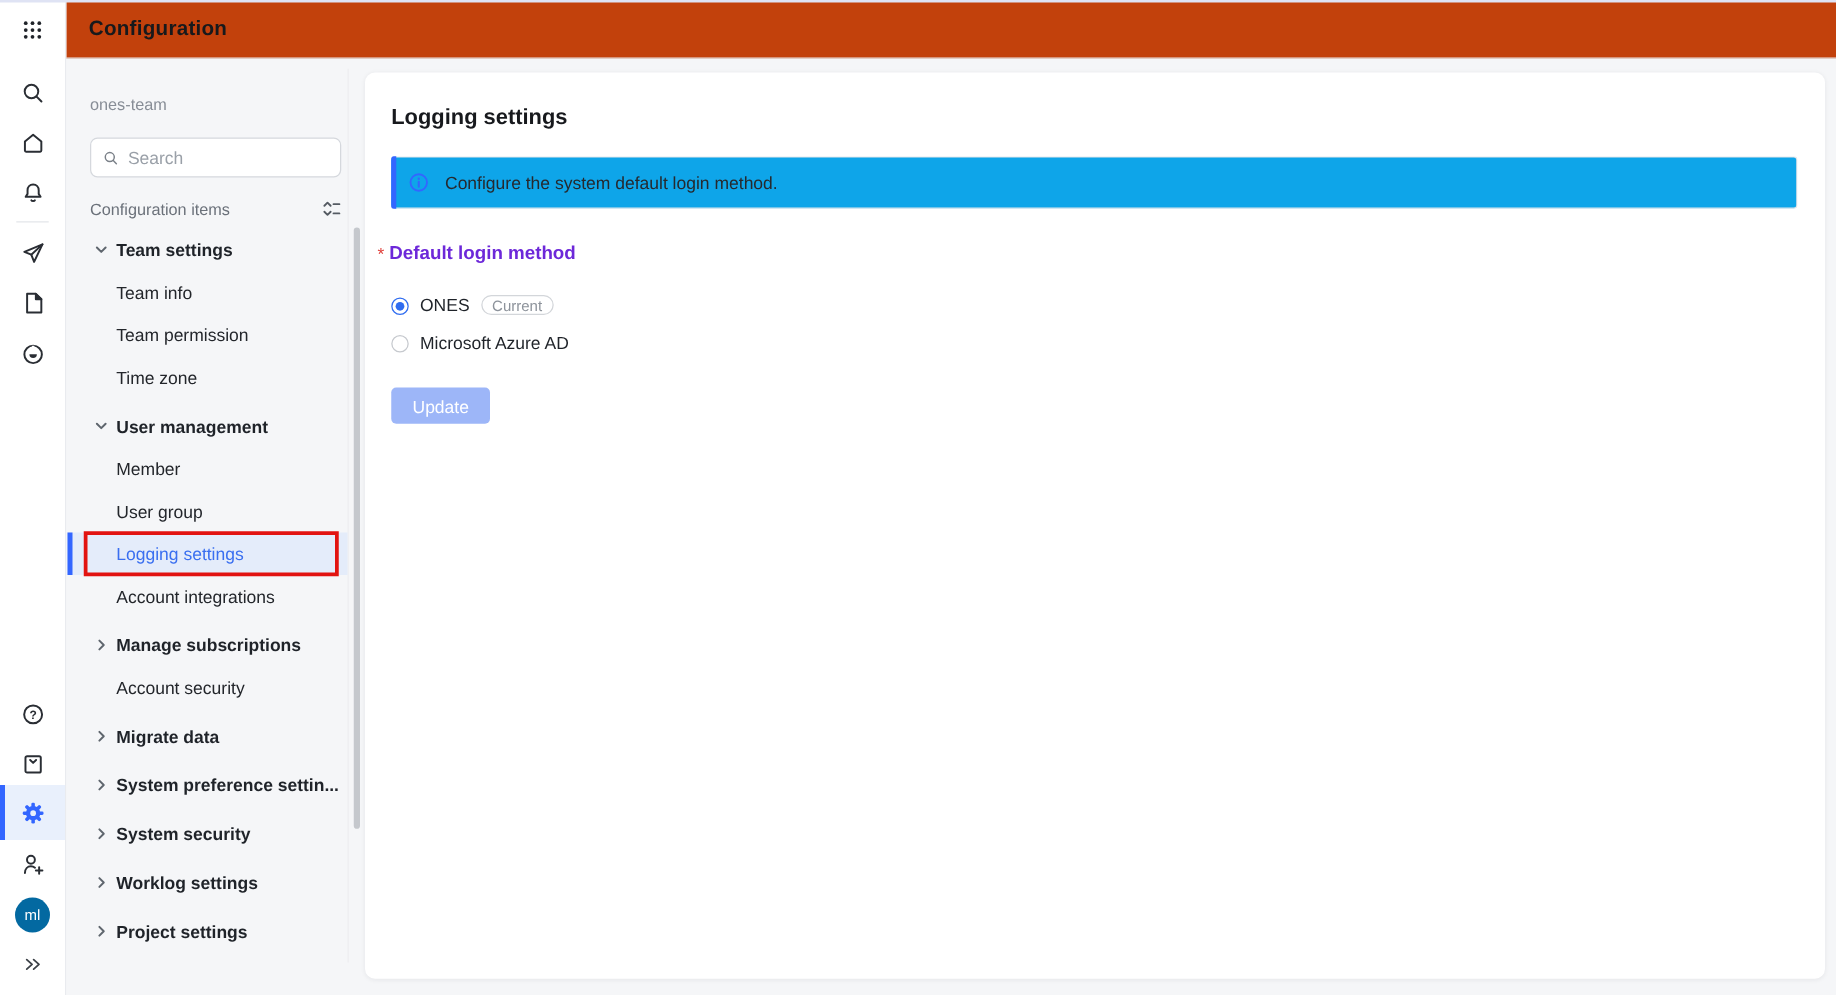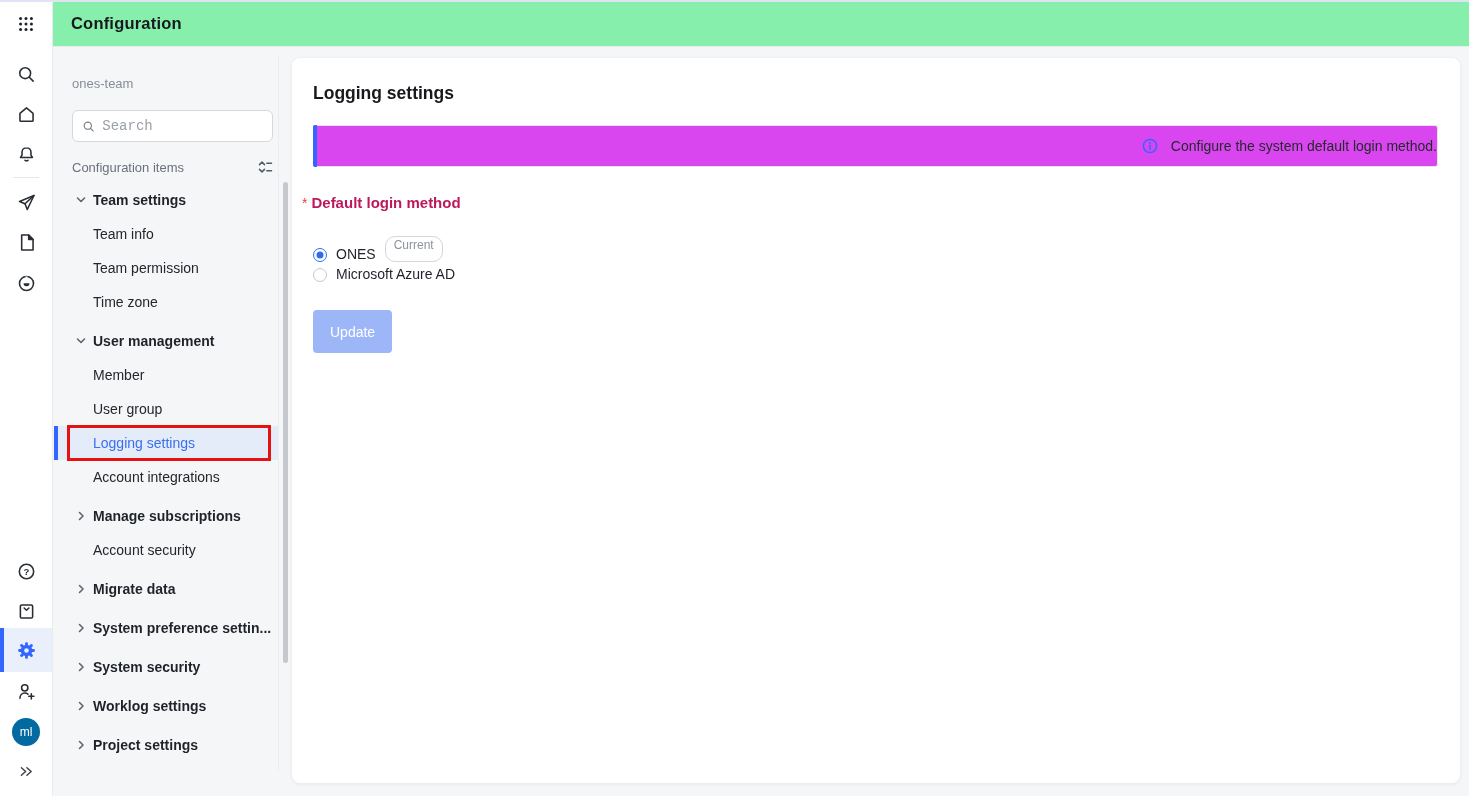--- a/index.html
+++ b/index.html
@@ -12,61 +12,61 @@
   
   .rail { position:absolute; left:0; top:0; bottom:0; width:53px; background:#fff; border-right:1px solid #e9ebef; z-index:10; }
   .rail-cell { position:absolute; left:0; width:52px; height:40px; display:flex; align-items:center; justify-content:center; cursor:pointer; }
   .rail-cell svg { display:block; }
   .rail-divider { position:absolute; left:13px; width:26px; height:1px; background:#e4e6ea; }
   .rail-active-cell { position:absolute; left:0; width:52px; height:44px; background:#e9f0fc; display:flex; align-items:center; justify-content:center; cursor:pointer; }
   .rail-active-cell::before { content:""; position:absolute; left:0; top:0; bottom:0; width:4px; background:#3366ff; }
   .avatar { position:absolute; left:12px; width:28px; height:28px; border-radius:50%; background:#0369a1; color:#fff; font-size:12px; display:flex; align-items:center; justify-content:center; cursor:pointer; }
 
   
-  .header { position:absolute; left:53px; right:0; top:0; height:47px; background:#86efac; border-bottom:1px solid #e9ebef; display:flex; align-items:center; z-index:5; }
+  .header { position:absolute; left:53px; right:0; top:0; height:47px; background:#c2410c; border-bottom:1px solid #e9ebef; display:flex; align-items:center; z-index:5; }
   .header-title { margin-left:18px; font-size:16.5px; font-weight:700; color:#17191c; letter-spacing:.2px; }
 
   
   .sidebar { position:absolute; left:53px; top:47px; bottom:0; width:239px; }
   .sidebar-divider { position:absolute; left:225px; top:8px; height:715px; width:1px; background:#ededf0; }
   .team-name { position:absolute; left:19px; top:29px; font-size:13px; color:#878d96; }
   .search-box { position:absolute; left:19px; top:63px; width:201px; height:32px; background:#fff; border:1px solid #d5d8dd; border-radius:6px; display:flex; align-items:center; padding:0 9px; gap:7px; }
-  .search-box input { border:none; outline:none; width:100%; font-size:14px; color:#23262b; font-family:Liberation Mono, monospace; background:transparent; }
+  .search-box input { border:none; outline:none; width:100%; font-size:14px; color:#23262b; font-family:Liberation Sans, sans-serif; background:transparent; }
   .search-box input::placeholder { color:#9aa0a8; }
   .section-row { position:absolute; left:19px; top:112px; width:201px; display:flex; align-items:center; justify-content:space-between; }
   .section-title { font-size:13px; color:#6b717a; }
   .collapse-icon { cursor:pointer; display:flex; }
 
   .tree { position:absolute; left:1px; top:136px; width:224px; }
   .tree-row { position:relative; height:34px; display:flex; align-items:center; padding-left:39px; font-size:14px; color:#23262b; cursor:pointer; white-space:nowrap; }
   .tree-row.group { font-weight:700; color:#1f2329;text-align:center; }
   .tree-row.group + .tree-row.group, .tree-row.child + .tree-row.group { margin-top:5px; }
   .tree-row .chev { position:absolute; left:21px; top:50%; transform:translateY(-50%); display:flex; }
   .tree-row.selected { background:#e4ecfa; color:#3a6ff0; font-weight:400; }
   .tree-row.selected::before { content:""; position:absolute; left:0; top:0; bottom:0; width:4px; background:#3366ff; }
   .annotation-box { position:absolute; left:14px; top:378px; width:204px; height:36px; border:3px solid #e21311; z-index:9; pointer-events:none; }
   .side-scrollbar { position:absolute; left:230px; top:135px; width:5px; height:481px; background:#c5c8cd; border-radius:3px; cursor:pointer; }
 
   
   .card { position:absolute; left:292px; top:58px; width:1168px; height:725px; background:#fff; border-radius:8px; box-shadow:0 1px 4px rgba(31,35,41,.07); }
   .page-title { position:absolute; left:21px; top:25px; font-size:17.5px; font-weight:700; color:#17191d; }
-  .banner { position:absolute; left:21px; top:67px; width:1125px; height:42px; background:#d946ef; border:1px solid #e3e5e9; border-left:none; border-radius:3px; display:flex; align-items:center; padding-left:14px; gap:13px;justify-content:flex-end; }
+  .banner { position:absolute; left:21px; top:67px; width:1125px; height:42px; background:#0ea5e9; border:1px solid #e3e5e9; border-left:none; border-radius:3px; display:flex; align-items:center; padding-left:14px; gap:13px; }
   .banner::before { content:""; position:absolute; left:0; top:-1px; bottom:-1px; width:4px; background:#3366ff; border-radius:2px 0 0 2px; }
   .banner-text { font-size:14px; color:#26292e; }
   .field-label-row { position:absolute; left:10px; top:136px; display:flex; align-items:flex-start; gap:4px; }
   .required { color:#e0443f; font-size:14px; line-height:18px; }
-  .field-label { font-size:15px; font-weight:700; color:#be185d; }
+  .field-label { font-size:15px; font-weight:700; color:#6d28d9; }
   .option-row { position:absolute; left:21px; display:flex; align-items:flex-end; gap:9px; cursor:pointer; }
   .radio { width:14px; height:14px; border-radius:50%; background:#fff; flex:0 0 auto; }
   .radio.on { border:1.5px solid #2f6cf0; position:relative; }
   .radio.on::after { content:""; position:absolute; left:50%; top:50%; transform:translate(-50%,-50%); width:7px; height:7px; border-radius:50%; background:#2f6cf0; }
   .radio.off { border:1.5px solid #c6c9ce; }
   .option-label { font-size:14px; color:#1f2329; }
-  .badge { height:26px; line-height:17px; border:1px solid #d3d6da; border-radius:10px; padding:0 8px; font-size:12px; color:#8d939b; background:#fff; }
-  .update-btn { position:absolute; left:21px; top:252px; height:43px; padding:0 17px; background:#9db6f8; color:#fff; font-size:14px; font-weight:500; font-family:inherit; border:none; border-radius:4px; cursor:not-allowed; }
+  .badge { height:16px; line-height:17px; border:1px solid #d3d6da; border-radius:10px; padding:0 8px; font-size:12px; color:#8d939b; background:#fff; }
+  .update-btn { position:absolute; left:21px; top:252px; height:29px; padding:0 17px; background:#9db6f8; color:#fff; font-size:14px; font-weight:500; font-family:inherit; border:none; border-radius:4px; cursor:not-allowed; }
 </style>
 </head>
 <body>
 
 <div id="app">
   <div class="topline"></div>
 
   <div class="rail">
     <div class="rail-cell" style="top:4px">
       <svg width="20" height="20" viewBox="0 0 24 24" fill="#1f2329">

